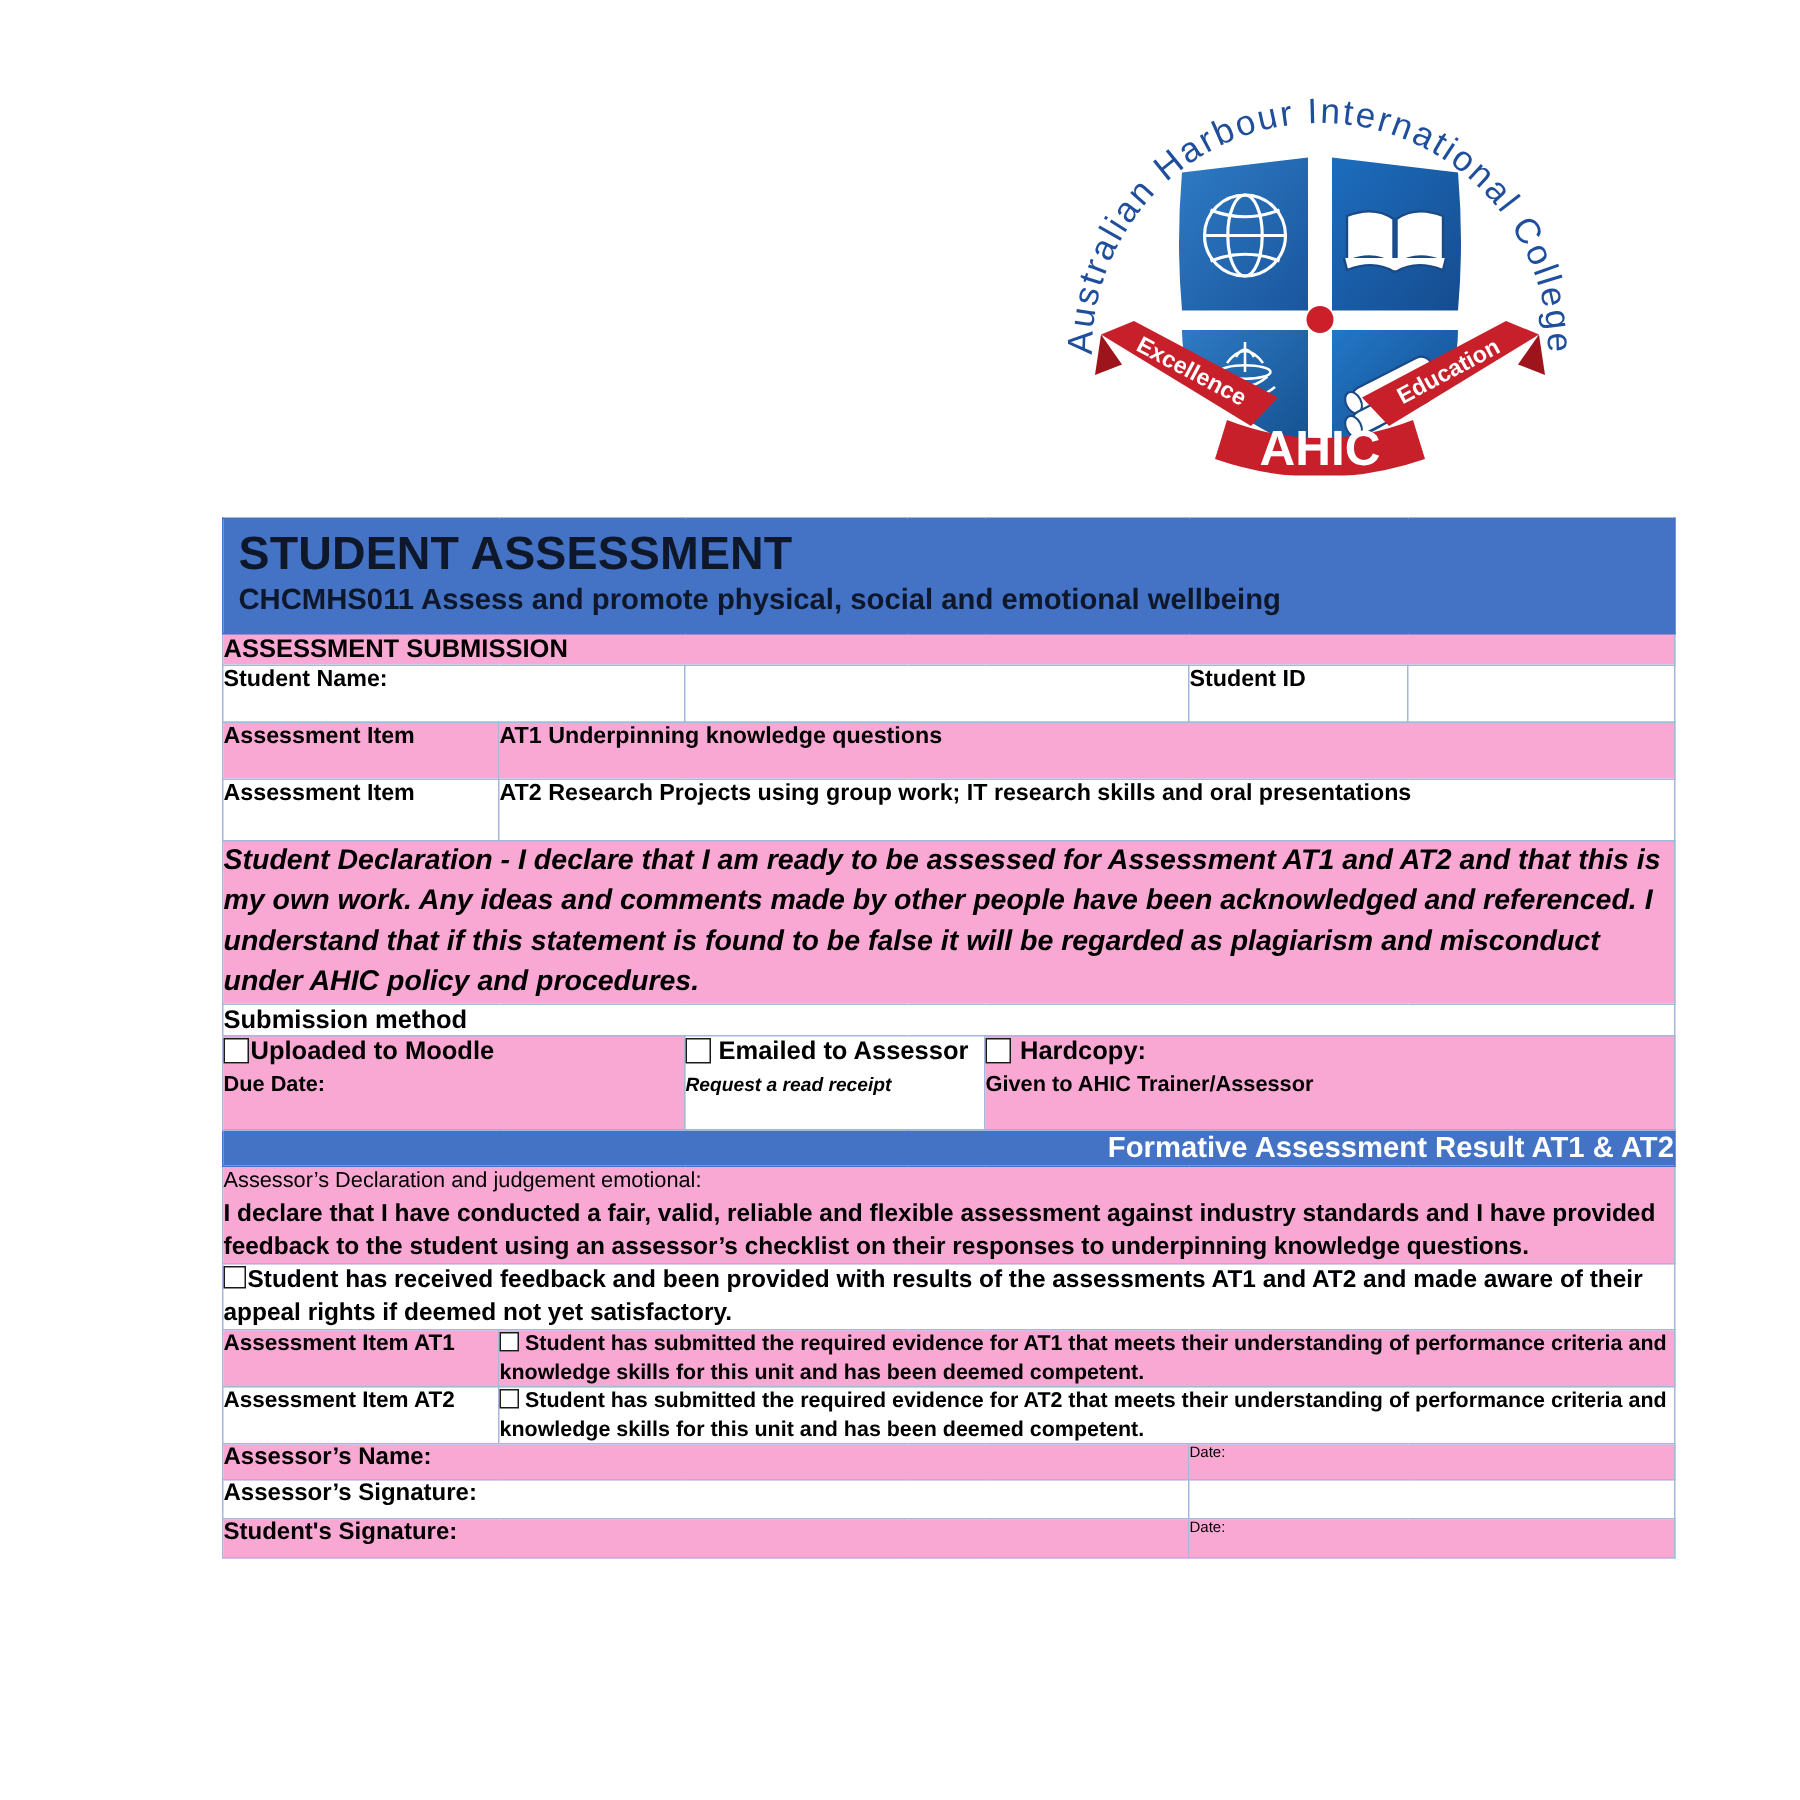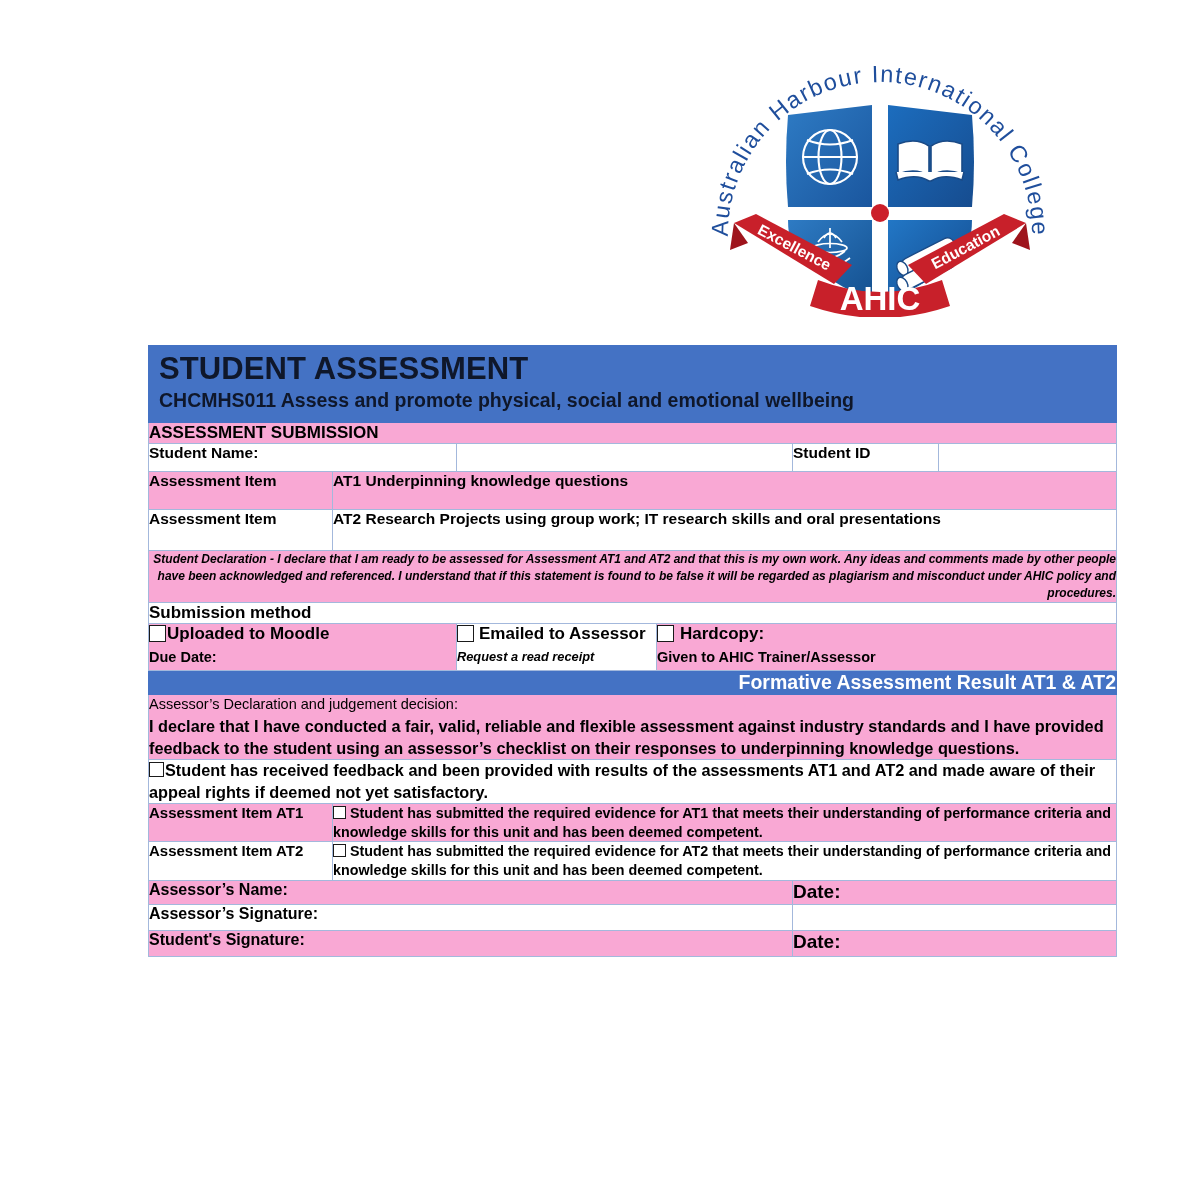--- a/index.html
+++ b/index.html
@@ -71,25 +71,24 @@
     color: #ffffff;
     font-size: 19.5px;
     font-weight: bold;
     padding: 7px 10px 9px 10px;
     border-color: #4472C4 !important;
     text-align: right;
   }
 
   .declaration {
     padding: 10px 10px 14px 10px;
-    font-size: 12px;
+    font-size: 19px;
     font-weight: bold;
     font-style: italic;
     line-height: 1.42;
-    text-align: right;
   }
 
   .assessor-decl { padding: 8px 10px 12px 10px; line-height: 1.33; }
   .assessor-decl .lead { font-size: 14.5px; font-weight: normal; margin-bottom: 2px; }
   .assessor-decl .body { font-size: 16.3px; font-weight: bold; line-height: 1.32; }
 
   .feedback-row { padding: 8px 10px 10px 10px; font-size: 16.3px; font-weight: bold; line-height: 1.32; }
 
   .at-desc { padding: 5px 8px 6px 8px; font-size: 14.3px; font-weight: bold; line-height: 1.3; }
 
@@ -103,21 +102,21 @@
     display: inline-block;
     border: 1.7px solid #1a1a1a;
     background: #ffffff;
     vertical-align: -2px;
   }
   .cbx-lg { width: 15px; height: 15px; margin-right: 1px; }
   .cbx-md { width: 13px; height: 13px; margin-right: 5px; vertical-align: -1px; }
   .cbx-sm { width: 11px; height: 11px; margin-right: 4px; vertical-align: -1px; }
 
   .sig-label { padding: 4px 8px 5px 8px; font-size: 16px; font-weight: bold; }
-  .date-label { padding: 4px 8px 5px 8px; font-size: 19px; font-weight: bold; }
+  .date-label { padding: 4px 8px 5px 8px; font-size: 10px; font-weight: normal; }
 </style>
 </head>
 <body>
 
 <div id="logo-area">
   <svg id="logo-svg" viewBox="0 0 360 265">
     <defs>
       <linearGradient id="gq1" x1="0" y1="0" x2="1" y2="1">
         <stop offset="0%" stop-color="#2E7BC4"></stop>
           <stop offset="100%" stop-color="#1A569E"></stop>
@@ -231,21 +230,21 @@
     <td colspan="7" class="hdr-band">
       <div class="hdr-title">STUDENT ASSESSMENT</div>
       <div class="hdr-sub">CHCMHS011 Assess and promote physical, social and emotional wellbeing</div>
     </td>
   </tr>
 
   <tr>
     <td colspan="7" class="lb section-label">ASSESSMENT SUBMISSION</td>
   </tr>
 
-  <tr style="height:28px">
+  <tr style="height:38px">
     <td colspan="2" class="wh cell">Student Name:</td>
     <td colspan="3" class="wh cell"></td>
     <td class="wh cell">Student ID</td>
     <td class="wh cell"></td>
   </tr>
 
   <tr style="height:38px">
     <td class="lb cell">Assessment Item</td>
     <td colspan="6" class="lb cell">AT1 Underpinning knowledge questions</td>
   </tr>
@@ -256,21 +255,21 @@
   </tr>
 
   <tr>
     <td colspan="7" class="lb declaration">Student Declaration - I declare that I am ready to be assessed for Assessment AT1 and AT2 and that this is my own work. Any ideas and comments made by other people have been acknowledged and referenced. I understand that if this statement is found to be false it will be regarded as plagiarism and misconduct under AHIC policy and procedures.</td>
   </tr>
 
   <tr>
     <td colspan="7" class="wh section-label">Submission method</td>
   </tr>
 
-  <tr style="height:47px">
+  <tr style="height:63px">
     <td colspan="2" class="lb method-cell">
       <div class="method-main">
         <span class="cbx cbx-lg"></span>
         <span>Uploaded to Moodle</span>
       </div>
       <div class="method-sub">Due Date:</div>
     </td>
     <td colspan="2" class="wh method-cell">
       <div class="method-main">
         <span class="cbx cbx-lg"></span>
@@ -286,21 +285,21 @@
       <div class="method-sub">Given to AHIC Trainer/Assessor</div>
     </td>
   </tr>
 
   <tr>
     <td colspan="7" class="band2">Formative Assessment Result AT1 &amp; AT2</td>
   </tr>
 
   <tr>
     <td colspan="7" class="lb assessor-decl">
-      <div class="lead">Assessor’s Declaration and judgement decision:</div>
+      <div class="lead">Assessor’s Declaration and judgement emotional:</div>
       <div class="body">I declare that I have conducted a fair, valid, reliable and flexible assessment against industry standards and I have provided feedback to the student using an assessor’s checklist on their responses to underpinning knowledge questions.</div>
     </td>
   </tr>
 
   <tr>
     <td colspan="7" class="wh feedback-row">
       <span class="cbx cbx-md" style="margin-right:1px"></span><span>Student has received feedback and been provided with results of the assessments AT1 and AT2 and made aware of their appeal rights if deemed not yet satisfactory.</span>
     </td>
   </tr>
 

